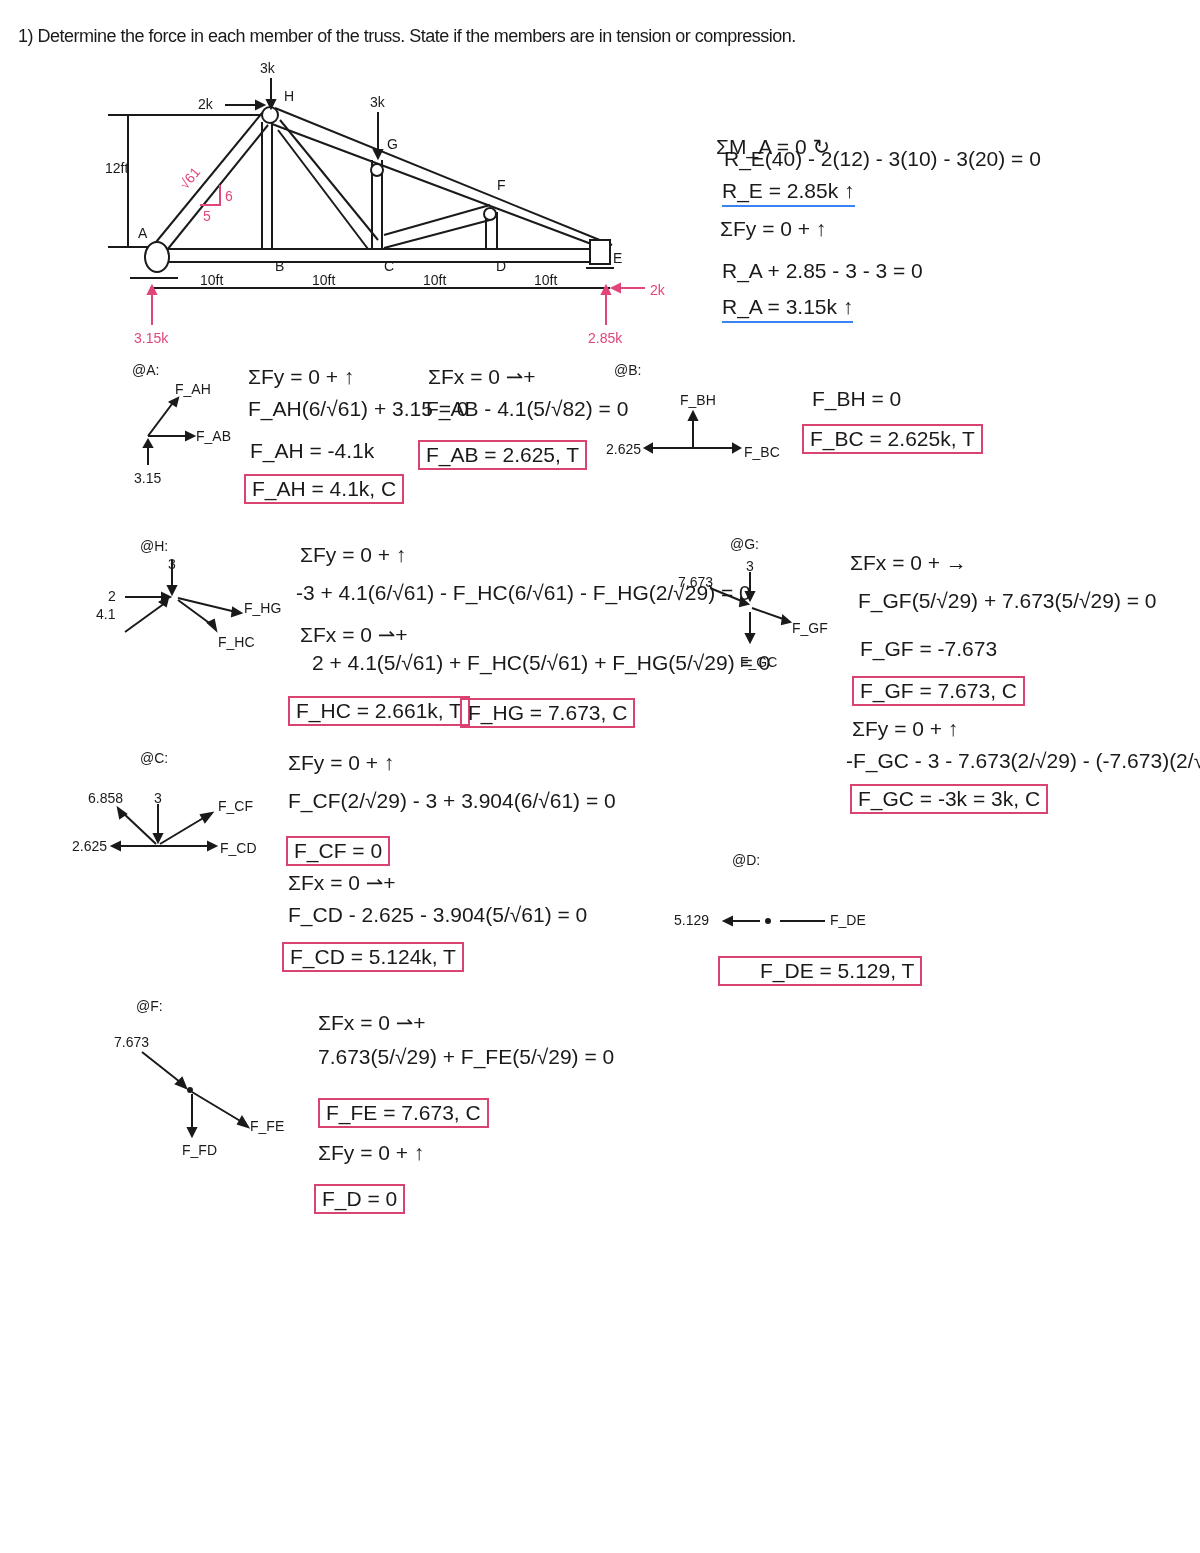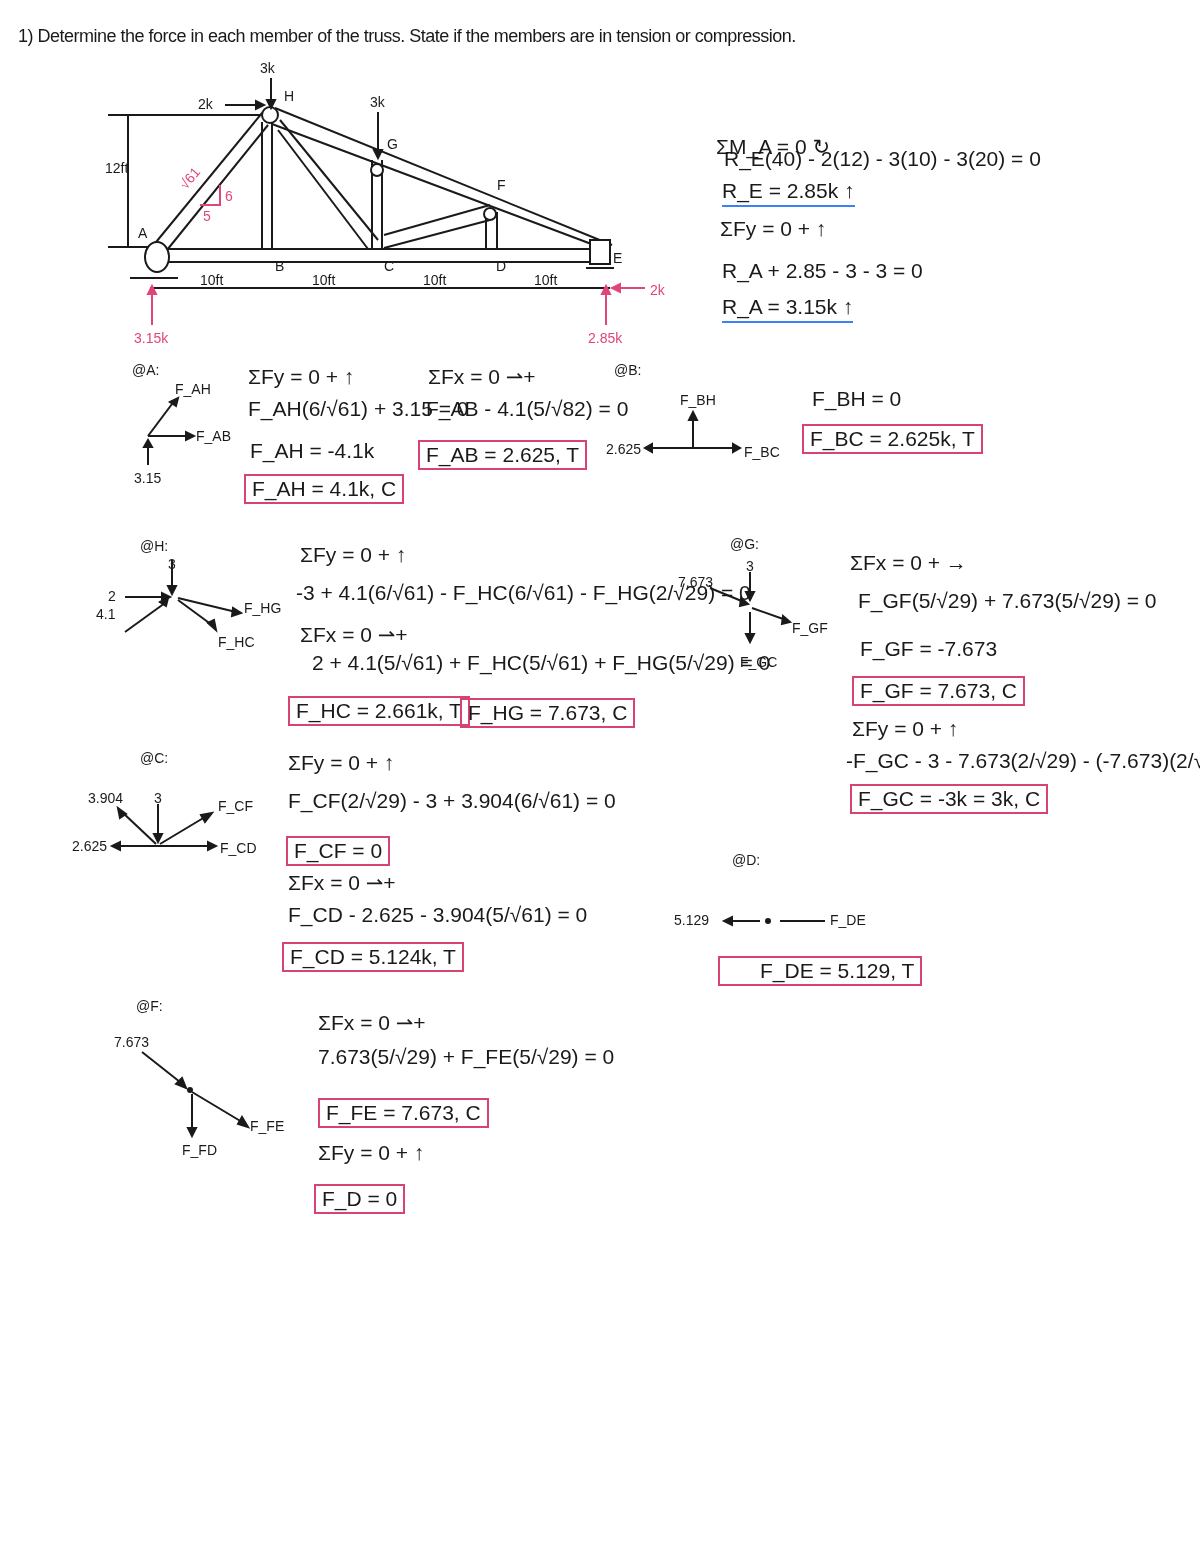--- a/index.html
+++ b/index.html
@@ -225,21 +225,21 @@
       <line x1="158" y1="846" x2="210" y2="846"></line>
         <polygon points="208,842 208,850 216,846"></polygon>
       <line x1="156" y1="844" x2="122" y2="812"></line>
         <polygon points="120,818 126,814 118,808"></polygon>
       <line x1="158" y1="804" x2="158" y2="836"></line>
         <polygon points="154,834 162,834 158,842"></polygon>
       <line x1="160" y1="844" x2="205" y2="817"></line>
         <polygon points="201,815 205,822 212,813"></polygon>
     </g>
   </svg>
-  <span class="abs sm" style="left:88px;top:790px;">3.904</span>
+  <span class="abs sm" style="left:88px;top:790px;">6.858</span>
   <span class="abs sm" style="left:154px;top:790px;">3</span>
   <span class="abs sm" style="left:72px;top:838px;">2.625</span>
   <span class="abs sm" style="left:218px;top:798px;">F_CF</span>
   <span class="abs sm" style="left:220px;top:840px;">F_CD</span>
   <div class="abs eq" style="left:288px;top:750px;">ΣFy = 0 + ↑</div>
   <div class="abs eq" style="left:288px;top:788px;">F_CF(2/√29) - 3 + 3.904(6/√61) = 0</div>
   <div class="abs eq boxed" style="left:286px;top:836px;">F_CF = 0</div>
   <div class="abs eq" style="left:288px;top:870px;">ΣFx = 0 ⇀+</div>
   <div class="abs eq" style="left:288px;top:902px;">F_CD - 2.625 - 3.904(5/√61) = 0</div>
   <div class="abs eq boxed" style="left:282px;top:942px;">F_CD = 5.124k, T</div>

